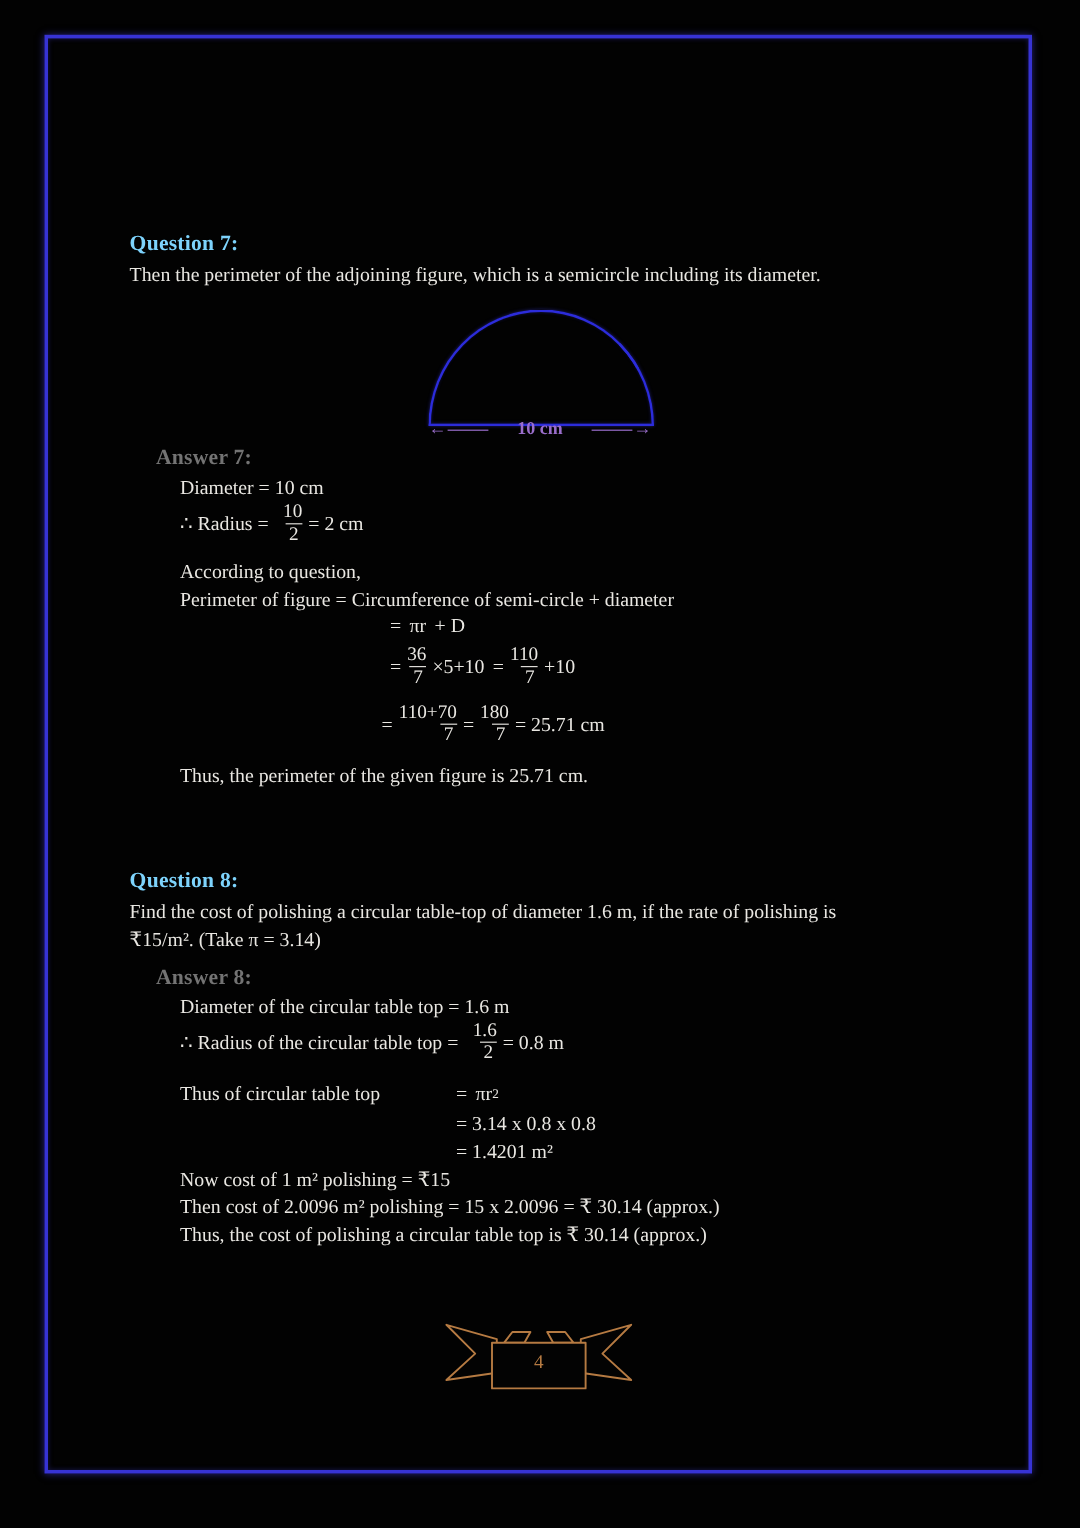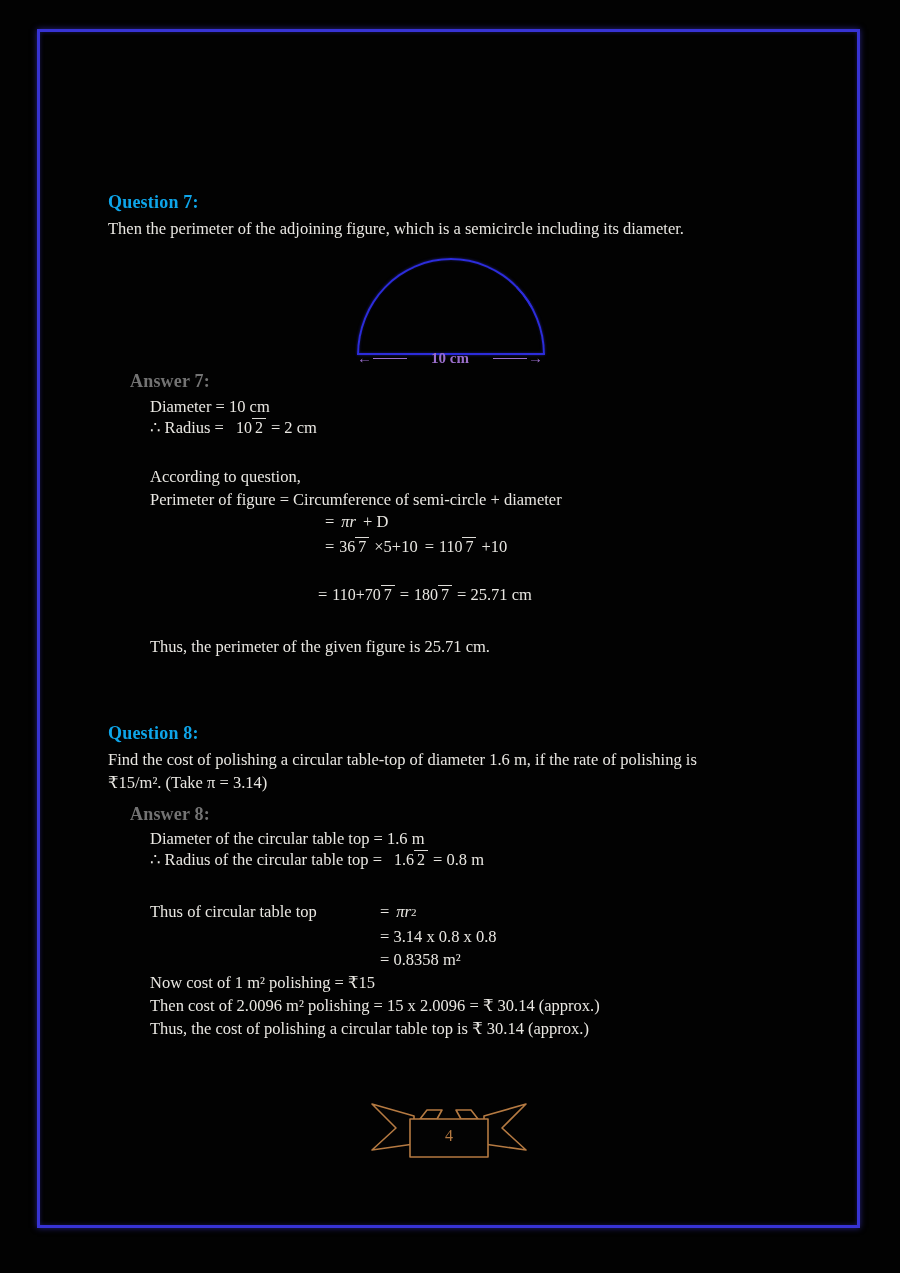--- a/index.html
+++ b/index.html
@@ -2,27 +2,27 @@
 <html><head>
 <meta charset="utf-8">
 <style>
   html,body{margin:0;padding:0;background:#000;}
   .page{position:relative;width:900px;height:1273px;background:#020202;
         font-family:"Liberation Serif","DejaVu Serif",serif;color:#e9e7e2;overflow:hidden;}
   .frame{position:absolute;left:37px;top:29px;width:817px;height:1193px;
          border:3px solid #3733d4;
          box-shadow:0 0 6px rgba(70,64,230,.55), inset 0 0 4px rgba(70,64,230,.35);}
   .abs{position:absolute;}
-  .qhead{font-weight:bold;font-size:18px;color:#0ea5e9;letter-spacing:.2px;}
+  .qhead{font-weight:bold;font-size:18px;color:#7dd3fc;letter-spacing:.2px;}
   .ahead{font-weight:bold;font-size:18px;color:#737373;letter-spacing:.2px;}
   .t{font-size:16.5px;color:#e9e7e2;}
   .row{display:flex;align-items:center;}
   .gap{margin-right:7px;}
-  .it{font-style:italic;}
-  .frac{display:inline-flex;align-items:flex-end;line-height:1.15;
+  .it{}
+  .frac{display:inline-flex;flex-direction:column;align-items:flex-end;line-height:1.15;
         font-size:16px;margin:0 5px;}
   .frac .den{border-top:1.5px solid #dedcd8;padding:0 3px;}
   .semi{position:absolute;left:357px;top:258px;width:184px;height:93px;
         border:2px solid #2c2cdb;border-radius:50% 50% 0 0 / 100% 100% 0 0;
         box-shadow:0 0 3px rgba(60,60,230,.5), inset 0 0 3px rgba(60,60,230,.4);}
   .dim{position:absolute;left:357px;top:350px;width:186px;display:flex;align-items:center;
        color:#9a6ecb;font-weight:bold;font-size:15px;}
   .dim .rule{flex:1;border-top:1.6px solid #9a6ecb;margin:0 1px;}
   .dim .lbl{margin:0 23px;white-space:nowrap;}
   .dim .ar{line-height:1;}
@@ -115,21 +115,21 @@
     <span>=  0.8 m</span>
   </div>
 
   <div class="abs t" style="left:150px;top:902px">Thus of circular table top</div>
   <div class="abs t row" style="left:380px;top:902px">
     <span class="gap">=</span>
     <span class="it">πr</span>
     <sup style="font-size:11px;">2</sup>
   </div>
   <div class="abs t" style="left:380px;top:927px">= 3.14 x 0.8 x 0.8</div>
-  <div class="abs t" style="left:380px;top:950px">= 0.8358 m²</div>
+  <div class="abs t" style="left:380px;top:950px">= 1.4201 m²</div>
 
   <div class="abs t" style="left:150px;top:973px">Now cost of 1 m² polishing = ₹15</div>
   <div class="abs t" style="left:150px;top:996px">Then cost of 2.0096 m² polishing = 15 x 2.0096 = ₹ 30.14 (approx.)</div>
   <div class="abs t" style="left:150px;top:1019px">Thus, the cost of polishing a circular table top is ₹ 30.14 (approx.)</div>
 
   <svg class="abs" style="left:364px;top:1098px" width="170" height="64" viewBox="0 0 170 64">
     <g fill="#030303" stroke="#b57a42" stroke-width="1.6" stroke-linejoin="round">
       <path d="M50 18 L8 6 L32 30 L8 52 L50 46 Z"></path>
       <path d="M120 18 L162 6 L138 30 L162 52 L120 46 Z"></path>
       <path d="M56 21 L63 12 L78 12 L73 21 Z"></path>

